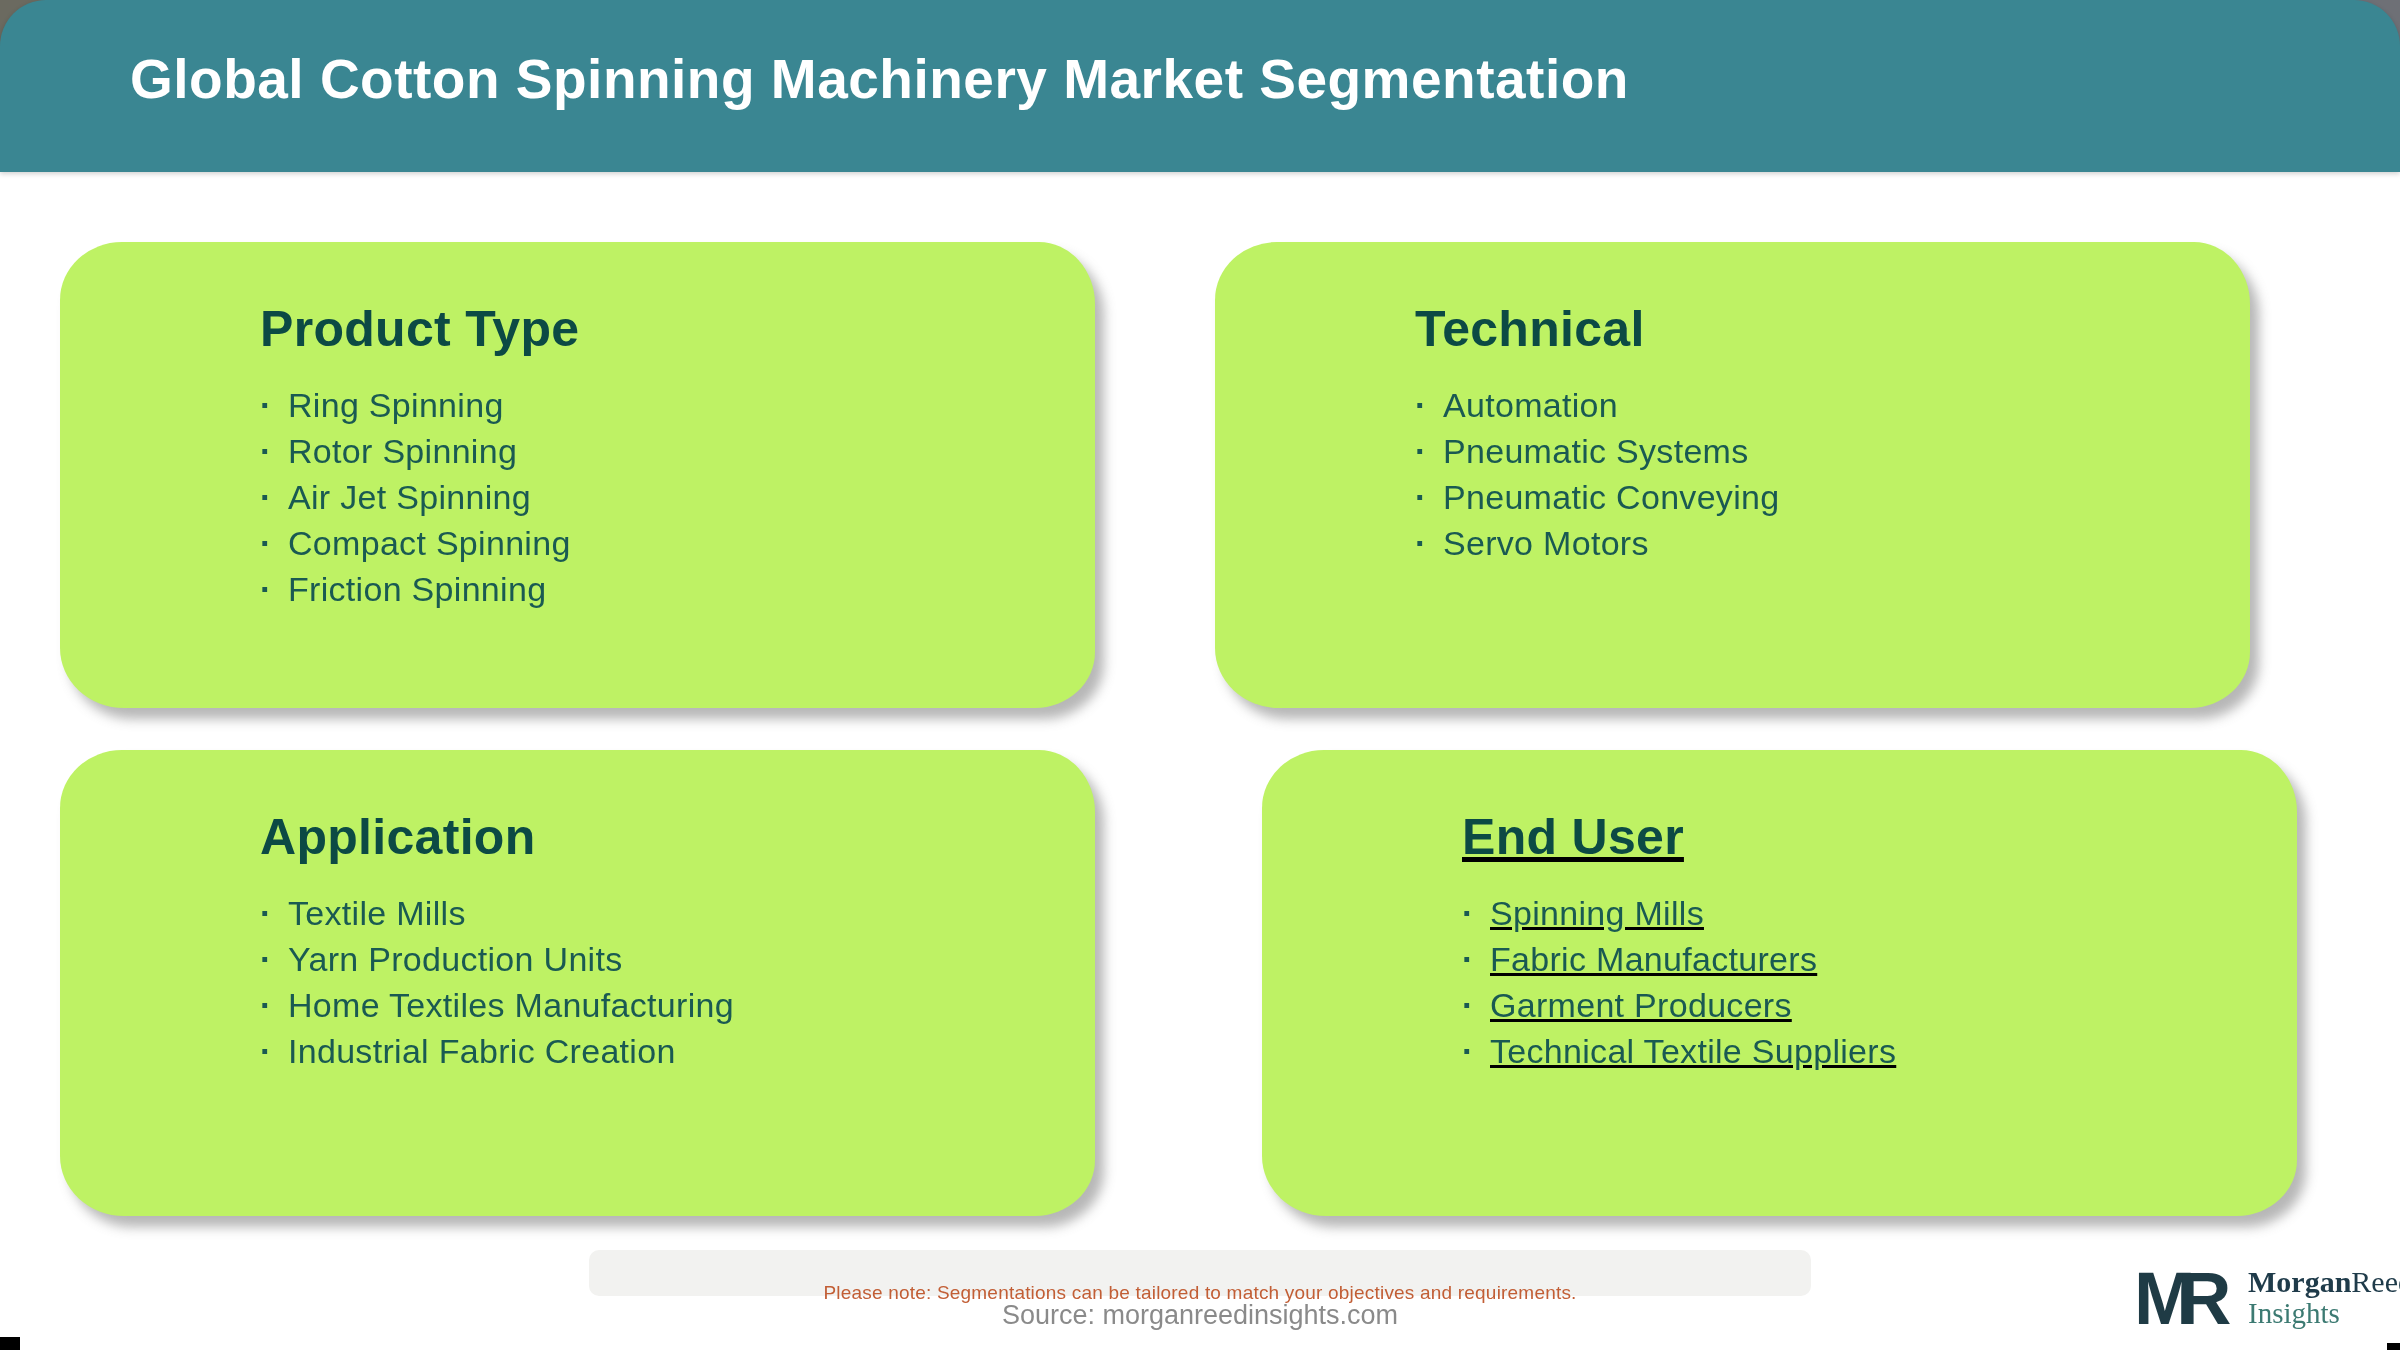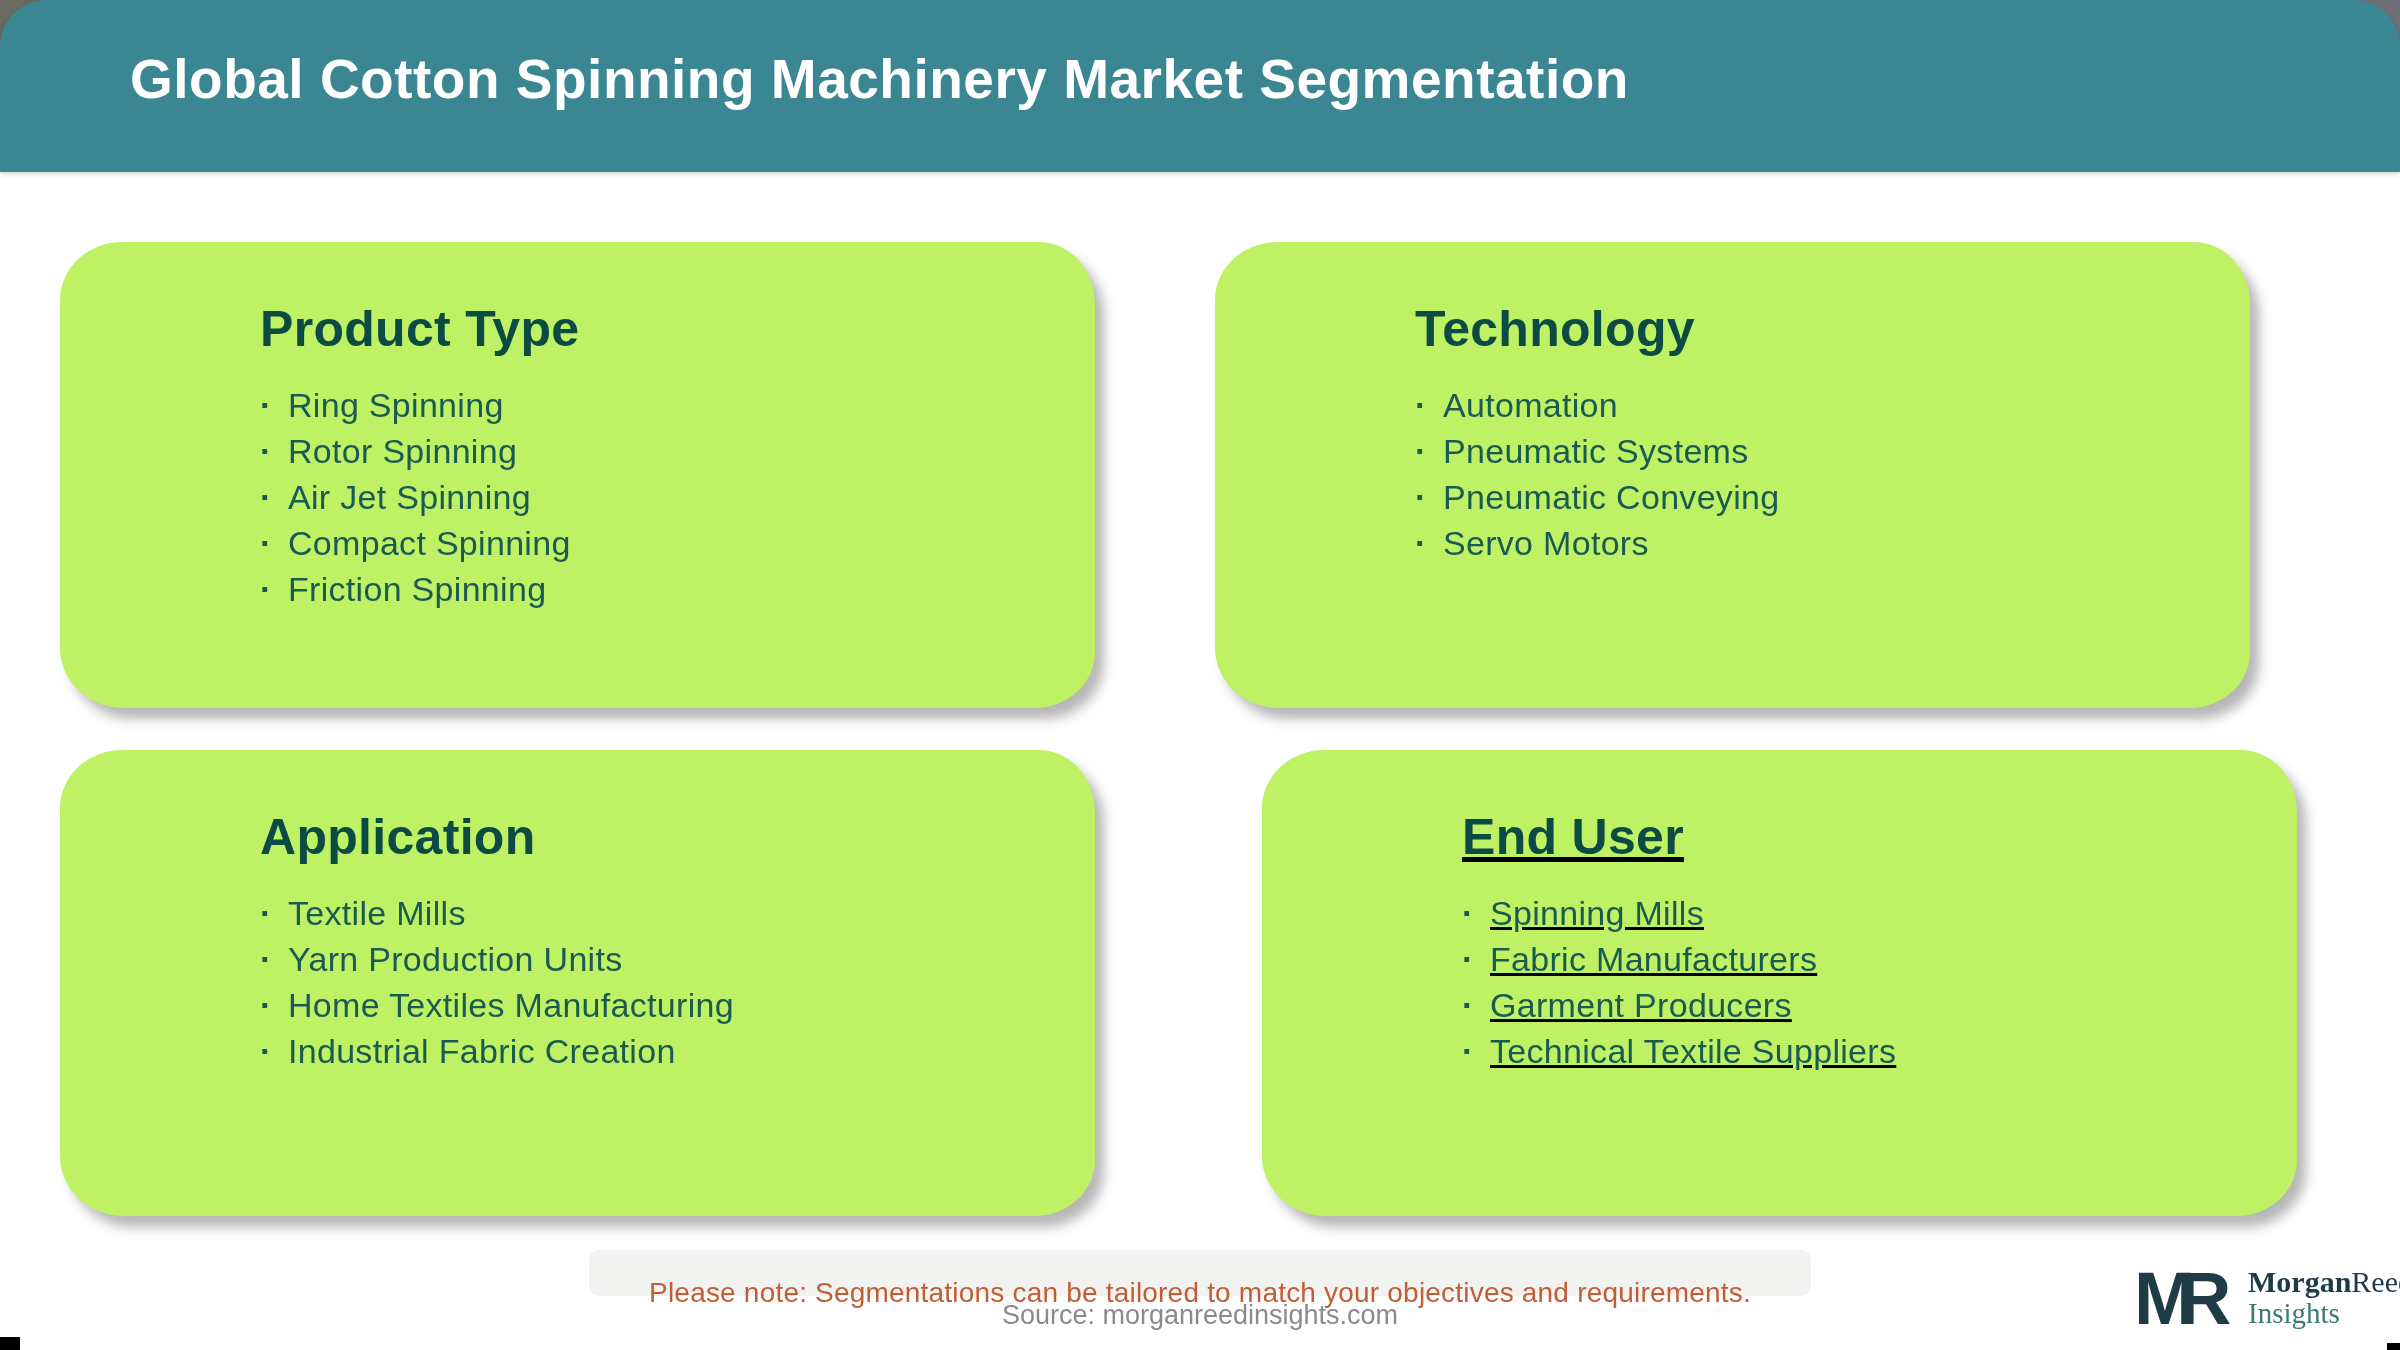--- a/index.html
+++ b/index.html
@@ -70,21 +70,21 @@
 
   .note-banner{
     position:absolute;left:589px;top:1250px;width:1222px;height:46px;
     background:#f2f2f0;
     border-radius:10px;
     display:flex;align-items:center;justify-content:center;
     z-index:1;
   }
   .note-banner span{
     color:#c25e35;
-    font-size:28px;
+    font-size:19px;
     letter-spacing:0.2px;
     margin-top:40px;
   }
   .source-line{
     position:absolute;left:589px;top:1300px;width:1222px;
     text-align:center;
     color:#8a8a8a;
     font-size:27px;
     z-index:1;
   }
@@ -128,21 +128,21 @@
     <ul>
       <li><span class="dot">·</span><span>Ring Spinning</span></li>
       <li><span class="dot">·</span><span>Rotor Spinning</span></li>
       <li><span class="dot">·</span><span>Air Jet Spinning</span></li>
       <li><span class="dot">·</span><span>Compact Spinning</span></li>
       <li><span class="dot">·</span><span>Friction Spinning</span></li>
     </ul>
   </section>
 
   <section class="card pos-tr">
-    <h2>Technology</h2>
+    <h2>Technical</h2>
     <ul>
       <li><span class="dot">·</span><span>Automation</span></li>
       <li><span class="dot">·</span><span>Pneumatic Systems</span></li>
       <li><span class="dot">·</span><span>Pneumatic Conveying</span></li>
       <li><span class="dot">·</span><span>Servo Motors</span></li>
     </ul>
   </section>
 
   <section class="card pos-bl">
     <h2>Application</h2>

